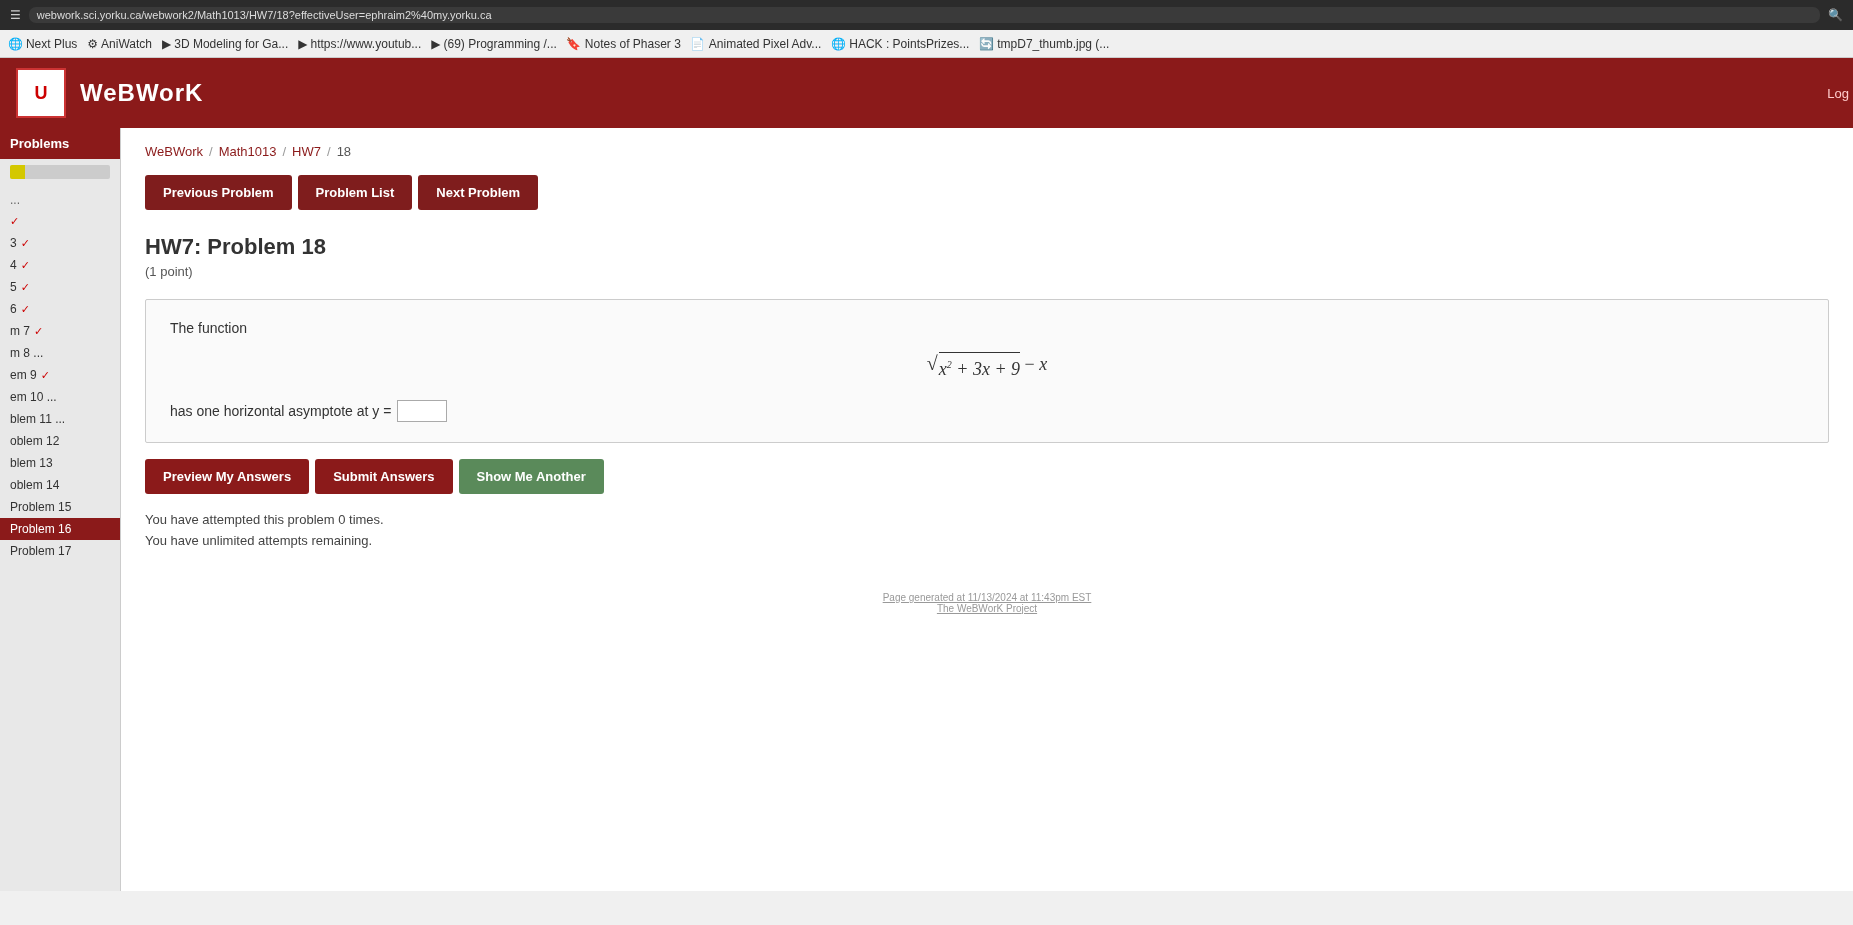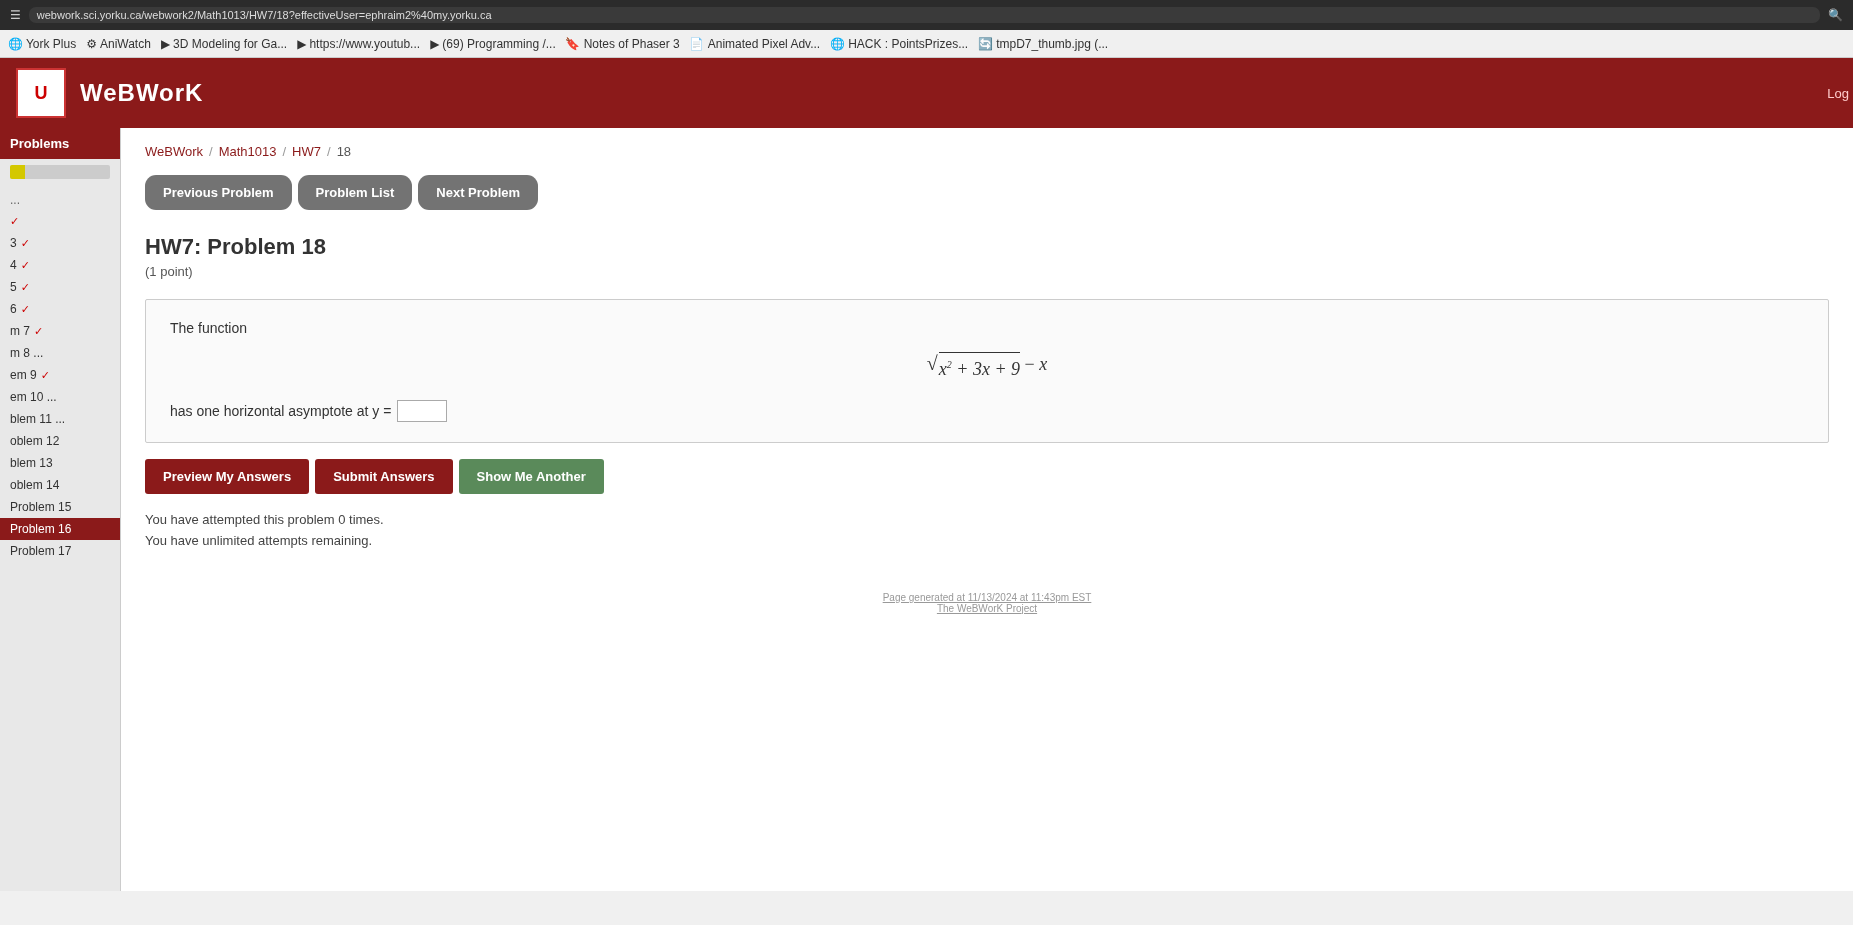--- a/index.html
+++ b/index.html
@@ -120,28 +120,28 @@
       display: flex;
       gap: 6px;
       align-items: center;
     }
     .breadcrumb a { color: #8b1a1a; text-decoration: none; cursor: pointer; }
     .breadcrumb .sep { color: #999; }
 
     
     .nav-buttons { display: flex; gap: 6px; margin-bottom: 24px; }
     .nav-btn {
-      background: #737373;
+      background: #7f1d1d;
       color: white;
       border: none;
       padding: 10px 18px;
       font-size: 13px;
       font-weight: bold;
       cursor: pointer;
-      border-radius: 11px;
+      border-radius: 3px;
     }
 
     
     .problem-title { font-size: 22px; font-weight: bold; color: #333; margin-bottom: 4px; }
     .problem-points { font-size: 13px; color: #555; margin-bottom: 20px; }
 
     
     .problem-box {
       border: 1px solid #ccc;
       border-radius: 2px;
@@ -208,21 +208,21 @@
 
 <div class="browser-bar">
   <span>☰</span>
   <span class="url">webwork.sci.yorku.ca/webwork2/Math1013/HW7/18?effectiveUser=ephraim2%40my.yorku.ca</span>
   <span>🔍</span>
 </div>
 
 <div class="bookmarks-bar">
   <span class="bookmark-item">
     <span class="bk-icon">🌐</span>
-    <span>York Plus</span>
+    <span>Next Plus</span>
   </span>
   <span class="bookmark-item">
     <span class="bk-icon">⚙</span>
     <span>AniWatch</span>
   </span>
   <span class="bookmark-item">
     <span class="bk-icon">▶</span>
     <span>3D Modeling for Ga...</span>
   </span>
   <span class="bookmark-item">

